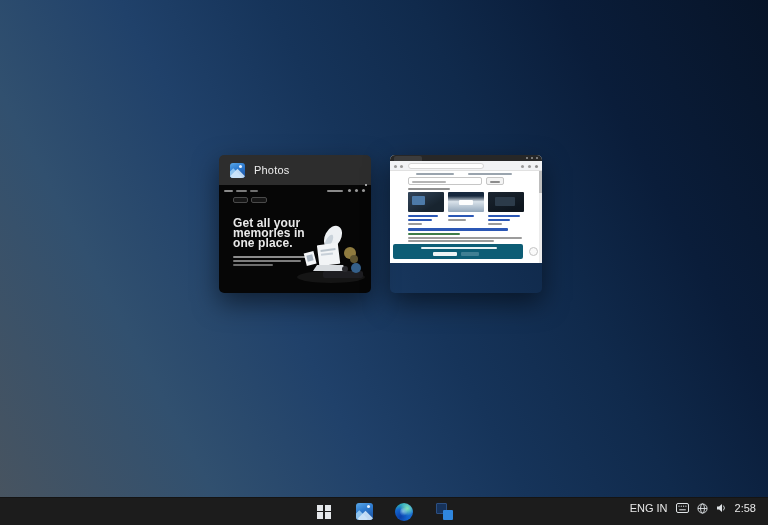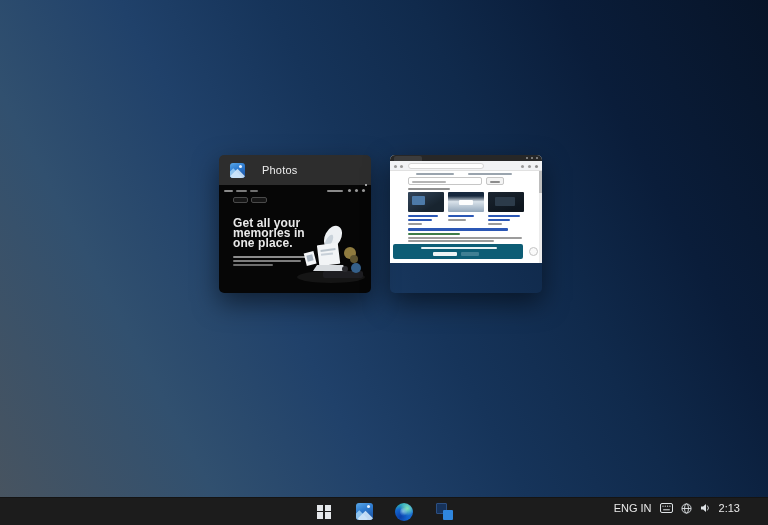--- a/index.html
+++ b/index.html
@@ -15,21 +15,21 @@
   .card {
     position:absolute; top:155px; width:152px; height:138px;
     border-radius:5px; overflow:hidden;
     box-shadow:0 10px 26px rgba(0,0,0,.5);
     cursor:pointer;
   }
   .card-photos { left:219px; }
   .card-edge   { left:390px; }
   .card-header {
     height:30px; background:#2d2d2d; display:flex; align-items:center;
-    gap:17px; padding:0 11px;
+    gap:9px; padding:0 11px;
   }
   .card-title { color:#ececec; font-size:11px; letter-spacing:.2px; }
 
   
   .ph-icon { width:15px; height:15px; border-radius:3px; position:relative; overflow:hidden;
     background:linear-gradient(155deg,#5aa8e8 0%,#2f7cd0 40%,#174c9d 100%); flex:0 0 auto;}
   .ph-icon:before { content:""; position:absolute; left:-2px; bottom:-3px; width:12px; height:10px;
     background:#9fd0f5; transform:rotate(45deg); opacity:.85;}
   .ph-icon:after { content:""; position:absolute; right:2px; bottom:-4px; width:11px; height:11px;
     background:#cfe6fa; transform:rotate(45deg); opacity:.9;}
@@ -78,21 +78,21 @@
   .win-logo span { background:#e4e7ea; }
 
   .ph-icon-lg { width:17px; height:17px; border-radius:3px; }
   .edge-icon-lg { width:18px; height:18px; }
   .edge-icon-lg:after { width:8px; height:8px; margin:5px 0 0 5px; }
 
   .tv-icon { position:relative; width:17px; height:17px; }
   .tv-back  { position:absolute; left:0; top:0; width:11px; height:11px; background:#16325a; border:1px solid #2c4f82; border-radius:1px; }
   .tv-front { position:absolute; right:0; bottom:0; width:10px; height:10px; background:#2f86dd; border-radius:1px; }
 
-  .tray { position:absolute; right:0; top:0; height:20px; display:flex; align-items:center; gap:8px; padding-right:28px; }
+  .tray { position:absolute; right:0; top:0; height:20px; display:flex; align-items:center; gap:8px; padding-right:12px; }
   .tray-text { color:#e8e8e8; font-size:11px; }
   .tray-icon { display:flex; align-items:center; cursor:pointer; }
 </style>
 </head>
 <body>
 
 <div class="desktop">
 
   <div class="card card-photos">
     <div class="card-header">
@@ -251,17 +251,17 @@
           <line x1="1" y1="5.5" x2="10" y2="5.5" stroke="#dfe3e6" stroke-width="0.9"></line>
           <ellipse cx="5.5" cy="5.5" rx="2" ry="4.6" fill="none" stroke="#dfe3e6" stroke-width="0.9"></ellipse>
         </svg>
       </span>
       <span class="tray-icon">
         <svg width="11" height="10" viewBox="0 0 11 10">
           <path d="M1 3.5 h2.1 L6 1 v8 L3.1 6.5 H1 z" fill="#dfe3e6"></path>
           <path d="M7.4 2.6 a3.6 3.6 0 0 1 0 4.8" fill="none" stroke="#dfe3e6" stroke-width="0.9"></path>
         </svg>
       </span>
-      <span class="tray-text">2:13</span>
+      <span class="tray-text">2:58</span>
     </div>
   </div>
 
 </div>
 
 </body></html>

